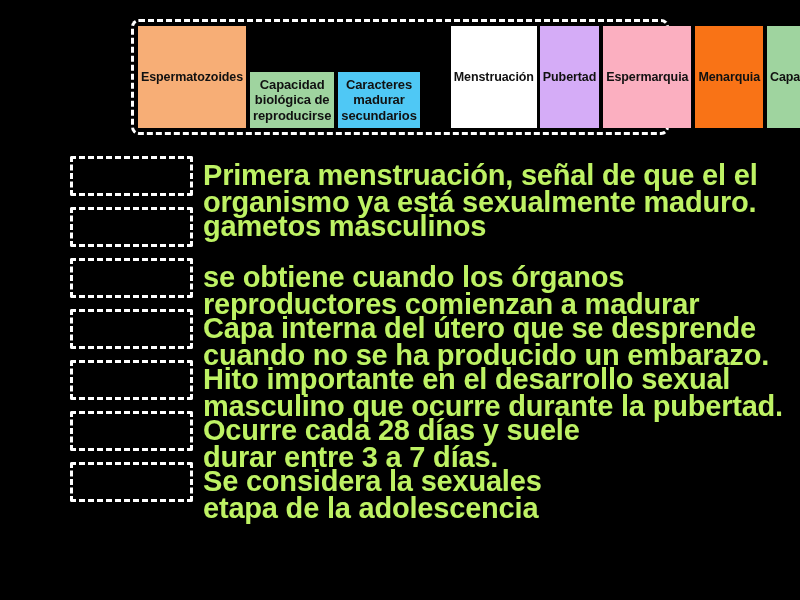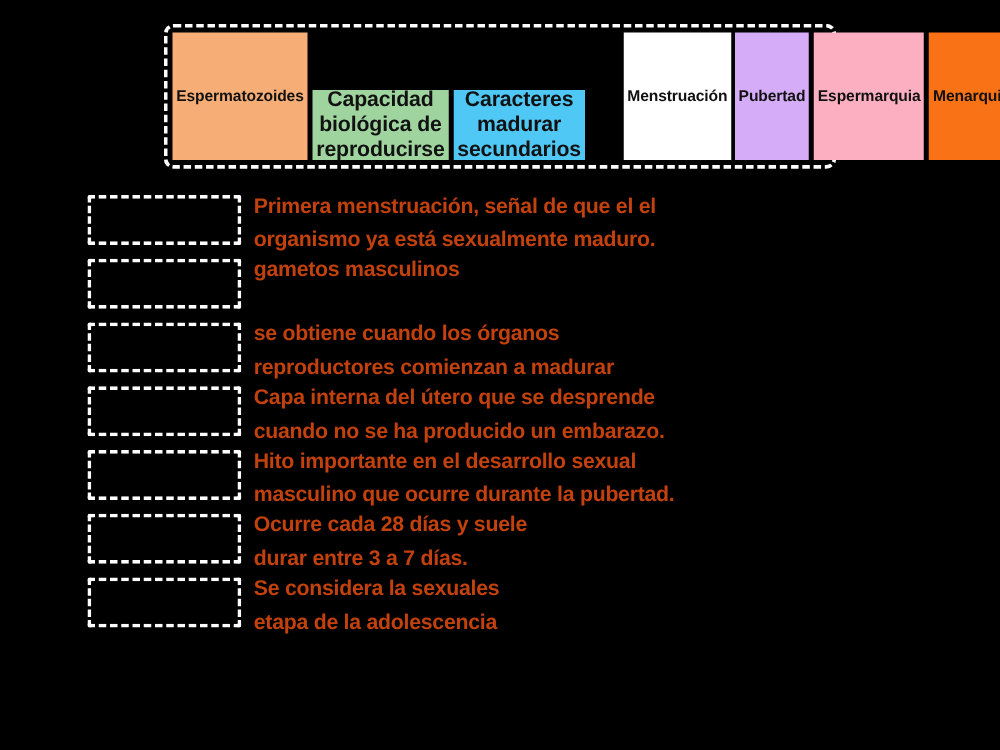--- a/index.html
+++ b/index.html
@@ -43,21 +43,21 @@
     text-align: center;
     color: #111111;
     font-weight: bold;
     font-size: 12.5px;
     line-height: 1.16;
     letter-spacing: -0.1px;
     padding: 1px 3px;
     box-sizing: border-box;
     cursor: pointer;
   }
-  .bank-tile.small { font-size: 17px; margin-top: 46px; }
+  .bank-tile.small { font-size: 13px; margin-top: 46px; }
 
   
   #definition-list {
     position: absolute;
     left: 0;
     top: 150px;
     width: 800px;
   }
   .definition-row {
     display: flex;
@@ -69,26 +69,26 @@
     height: 40px;
     margin-left: 70px;
     margin-top: 6px;
     box-sizing: border-box;
     border: 3px dashed #ffffff;
     border-radius: 2px;
     flex: none;
     cursor: pointer;
   }
   .definition-text {
-    color: #c2410c;
-    font-size: 17px;
+    color: #bef264;
+    font-size: 29px;
     font-weight: 600;
     line-height: 26.5px;
     margin-left: 10px;
-    margin-top: 2px;
+    margin-top: 12px;
     white-space: pre-line;
     letter-spacing: -0.2px;
   }
 </style>
 </head>
 <body>
 
 <div id="word-bank">
     <div class="bank-row">
       <div class="bank-tile" style="background: rgb(247, 174, 118);">Espermatozoides</div>

